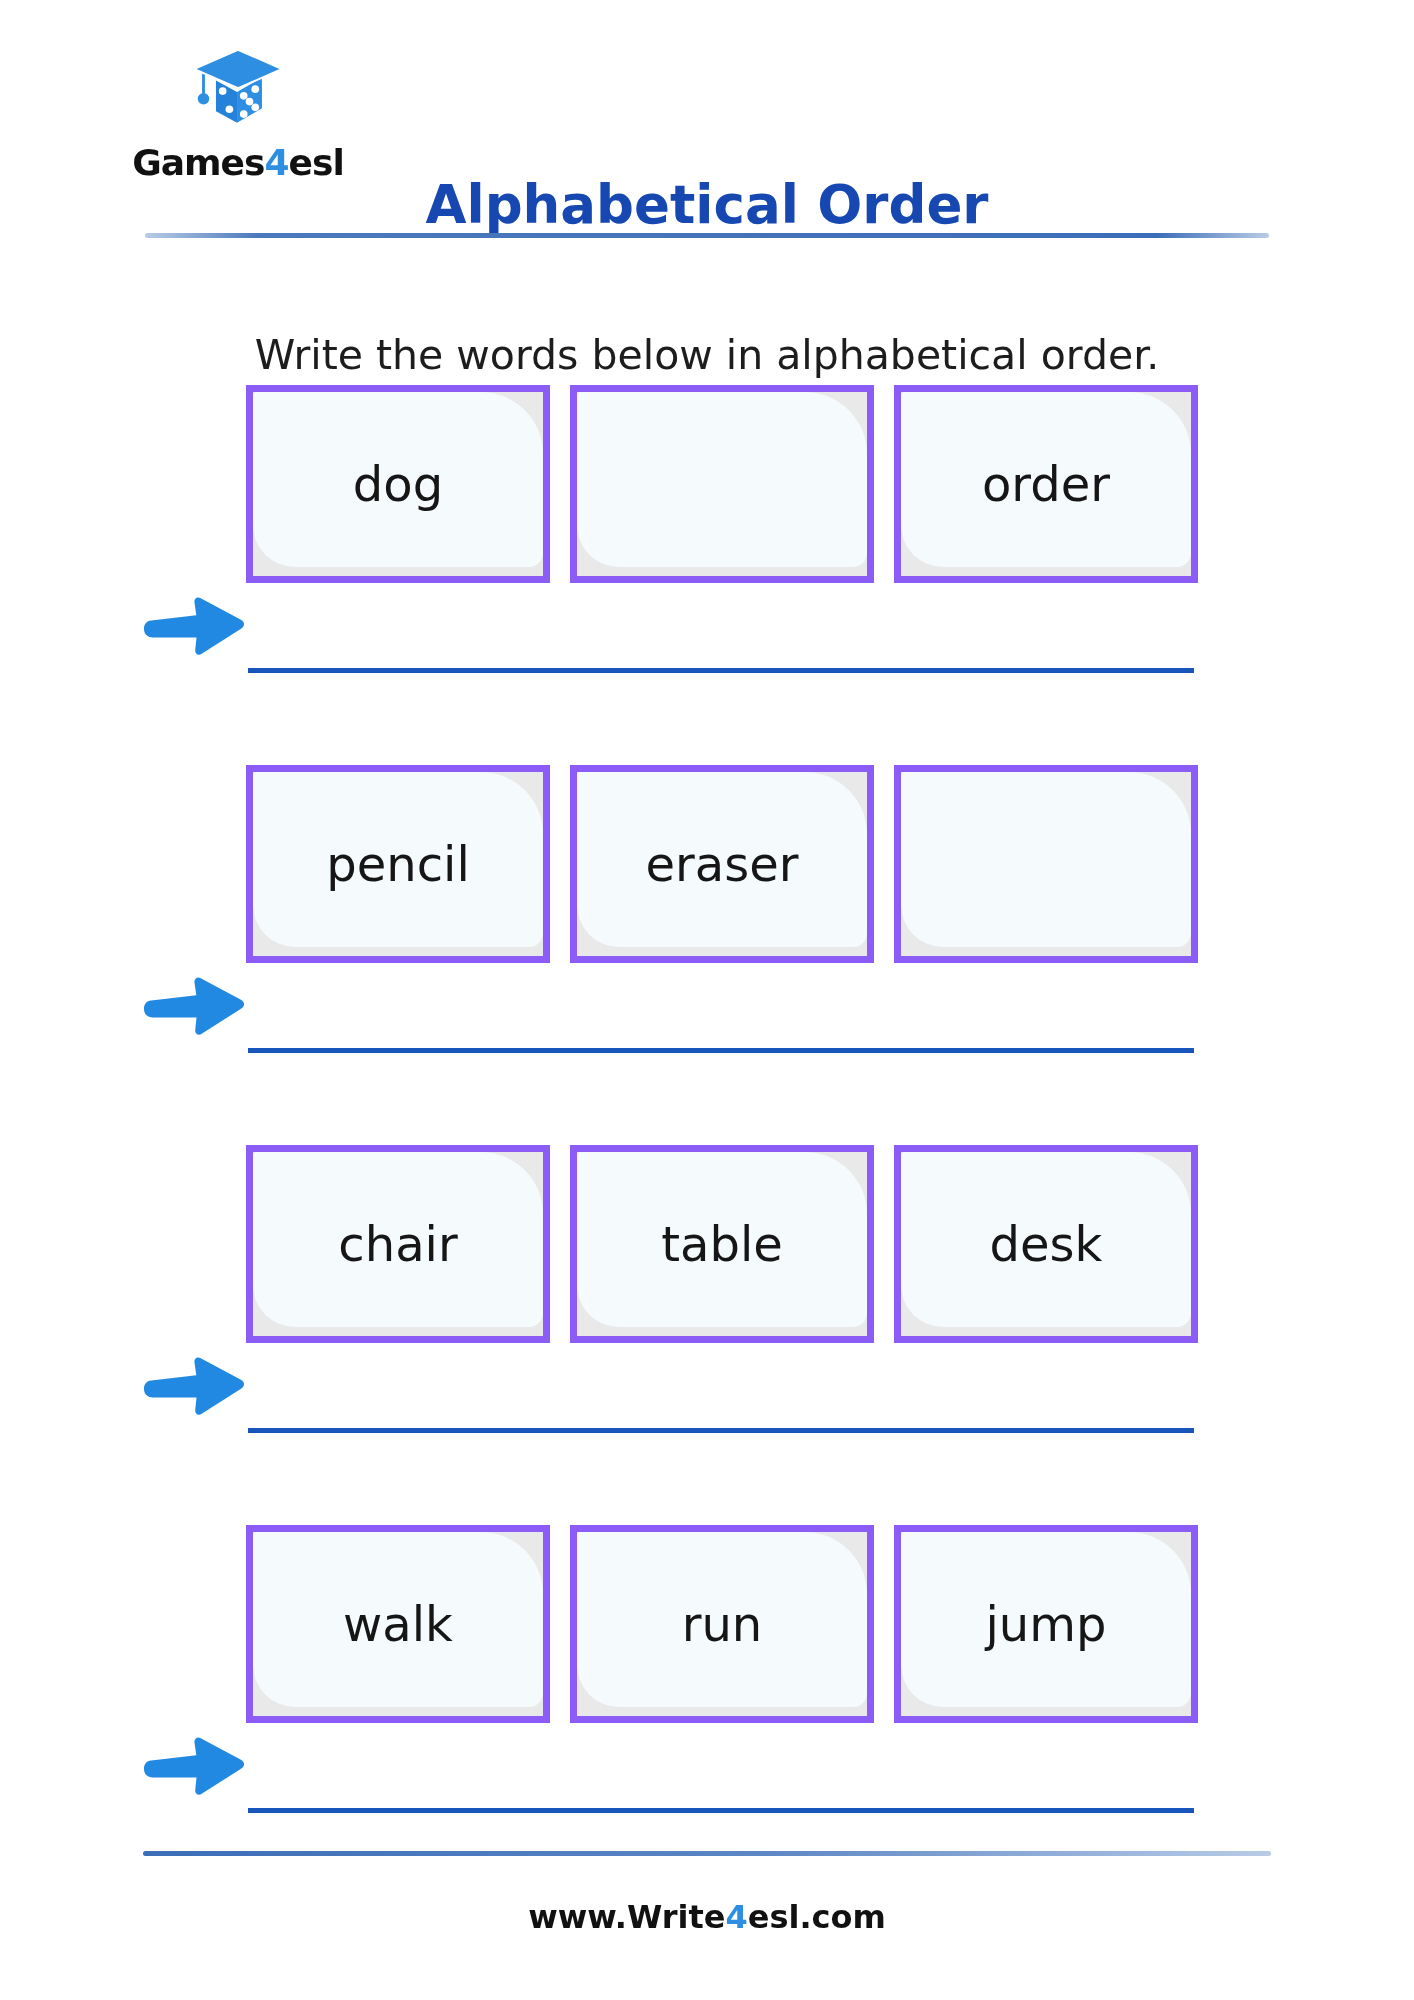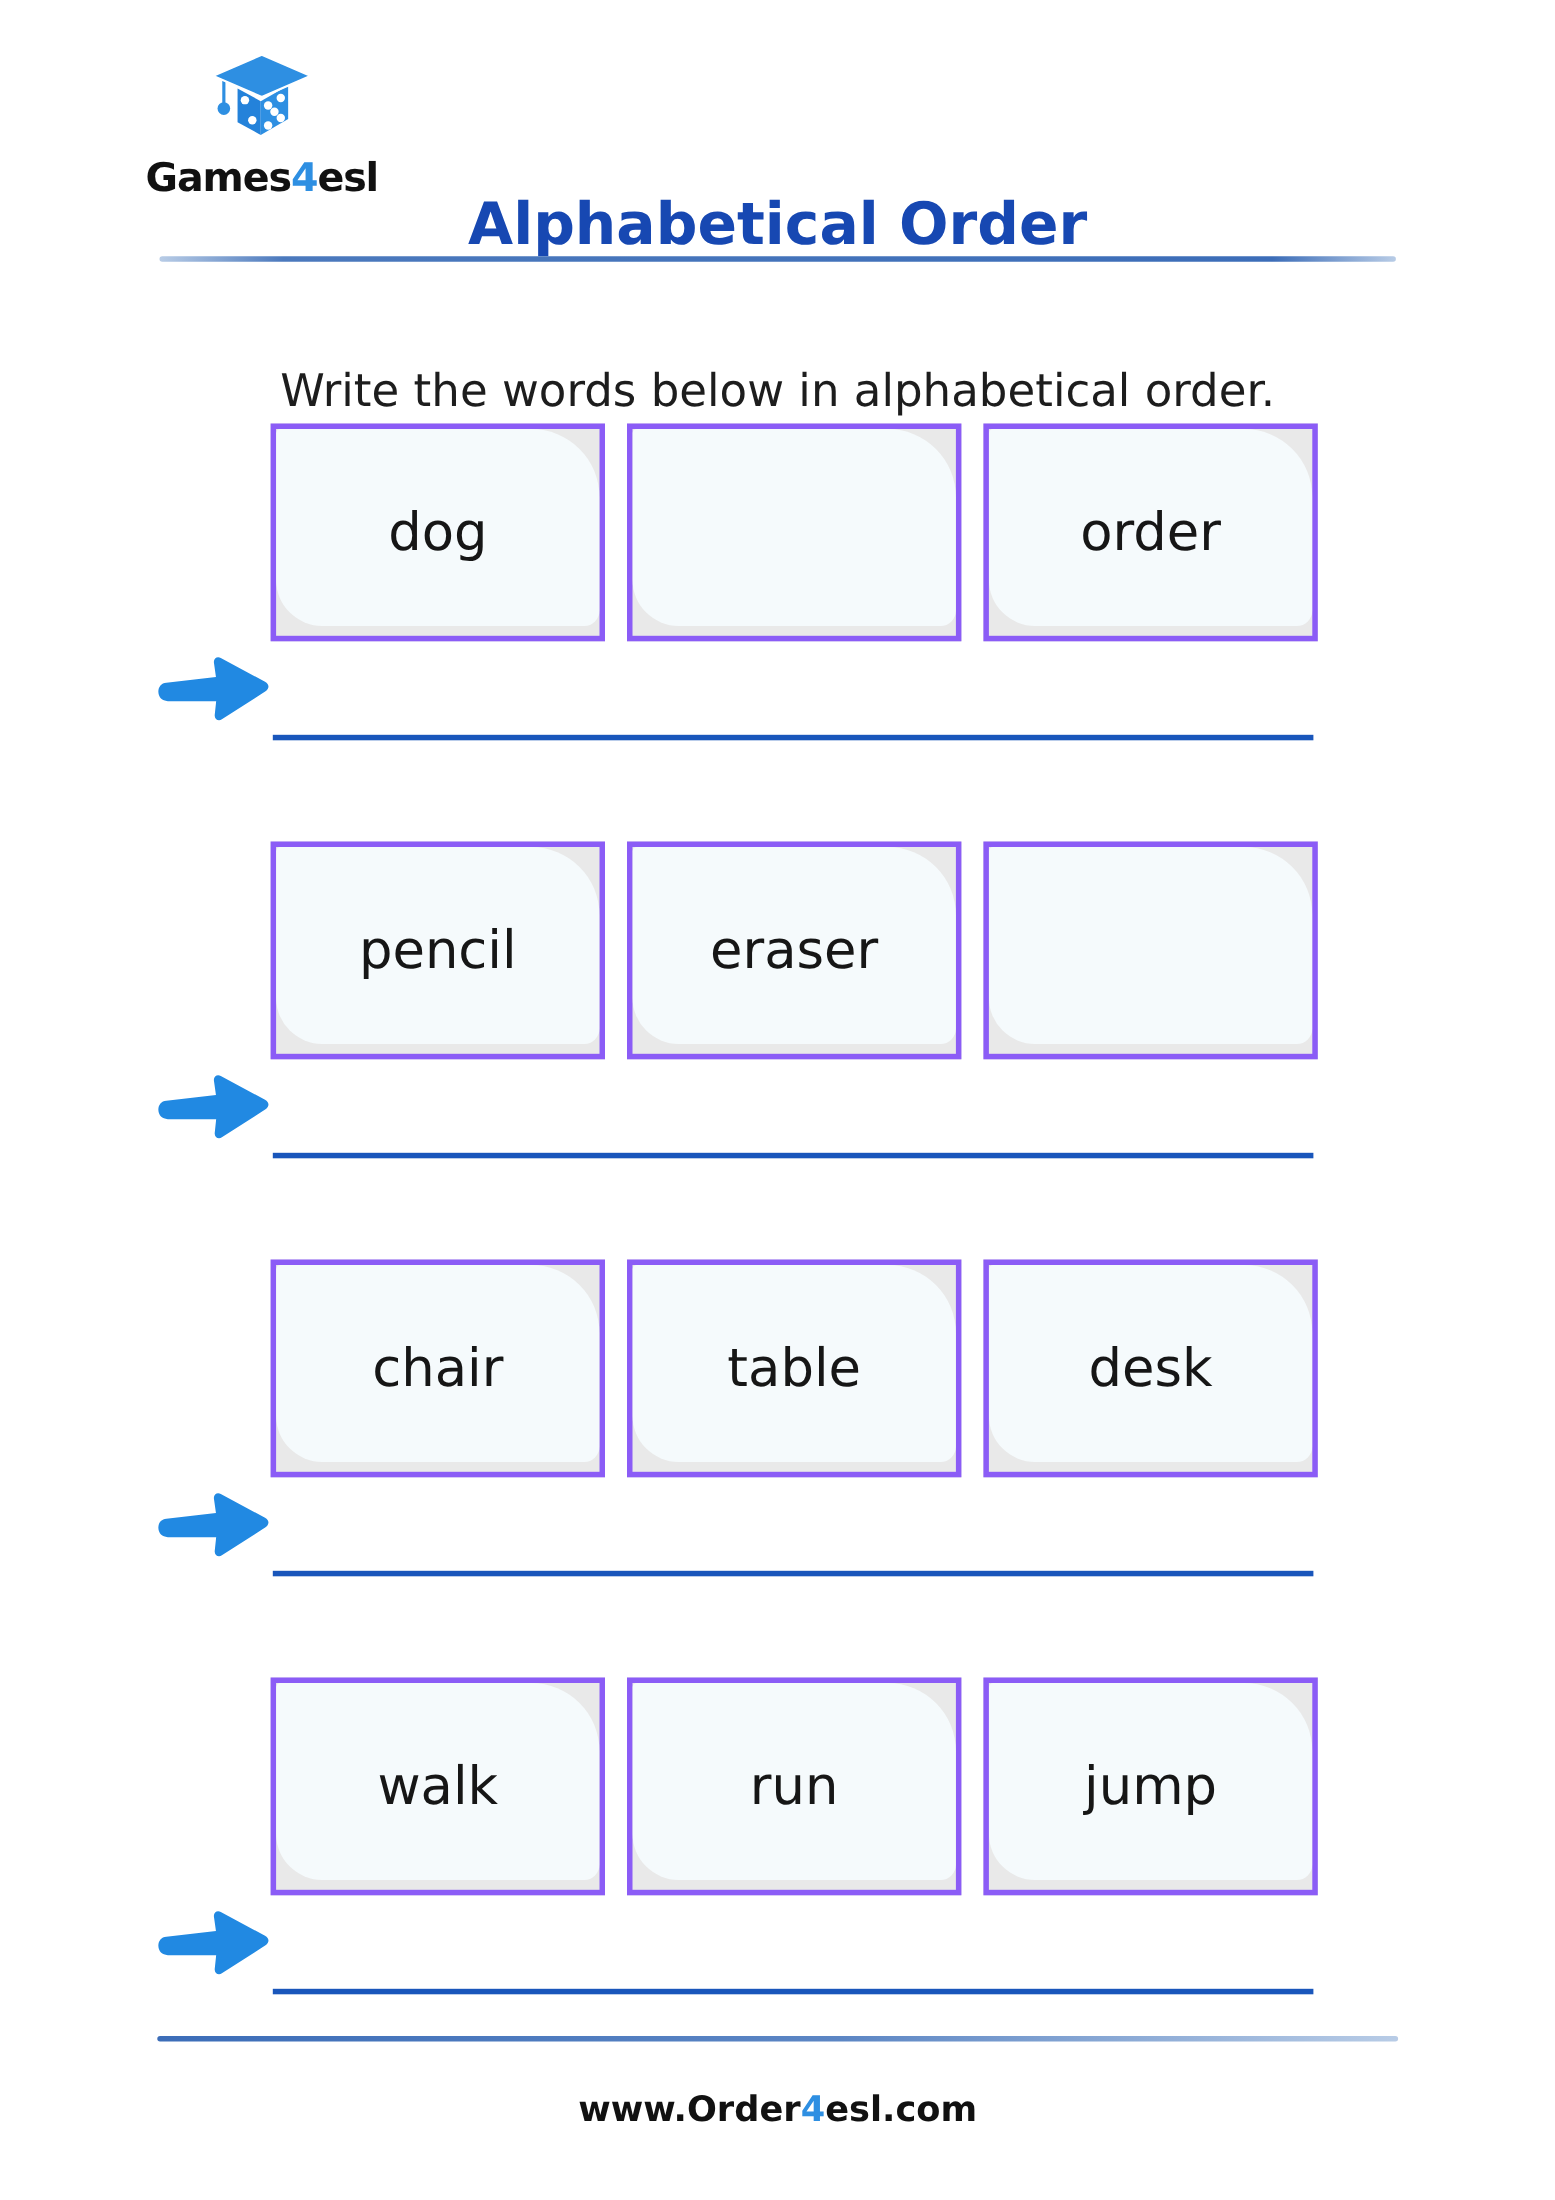--- a/index.html
+++ b/index.html
@@ -31,21 +31,21 @@
     position:absolute;left:0;right:0;top:290px;
     text-align:center;font-size:41px;color:#1d1d1d;
   }
   
   .exercise{position:absolute;left:0;width:1414px;height:300px;}
   .cards{position:absolute;left:246px;top:0;width:952px;display:flex;gap:20px;}
   .card{
     box-sizing:border-box;position:relative;
     width:304px;height:198px;
     background:#e9e9e9;
-    border:5px solid #8b5cf6;
+    border:7px solid #8b5cf6;
     overflow:hidden;
   }
   .card-face{
     position:absolute;left:0;top:0;right:0;bottom:9px;
     background:#f5fafc;
     border-radius:4px 62px 14px 42px;
   }
   .word{
     position:absolute;inset:0;
     display:flex;align-items:center;justify-content:center;
@@ -175,15 +175,15 @@
           <span class="word">jump</span>
         </div>
     </div>
     <svg class="arrow" viewBox="0 0 110 70" aria-hidden="true">
       <path transform="rotate(-3 55 35)" fill="#2189e2" d="M10,26 C5,26 2,30 2,34.5 C2,39.5 5,43 10.5,43.5 L56,46 L54,58.5 C53.2,62.8 57.2,65.5 60.5,63.2 L103,39 C107,36.5 107,32.5 103,30 L62.5,5.5 C59.2,3.4 55.4,5.6 55.8,9.6 L57,23 Z"></path>
     </svg>
     <div class="answer-line"></div>
   </section>
 
   <div class="footer-divider"></div>
-  <p class="footer-text"><span>www.Order</span><span class="blue">4</span><span>esl.com</span></p>
+  <p class="footer-text"><span>www.Write</span><span class="blue">4</span><span>esl.com</span></p>
 
 </div>
 
 </body></html>

